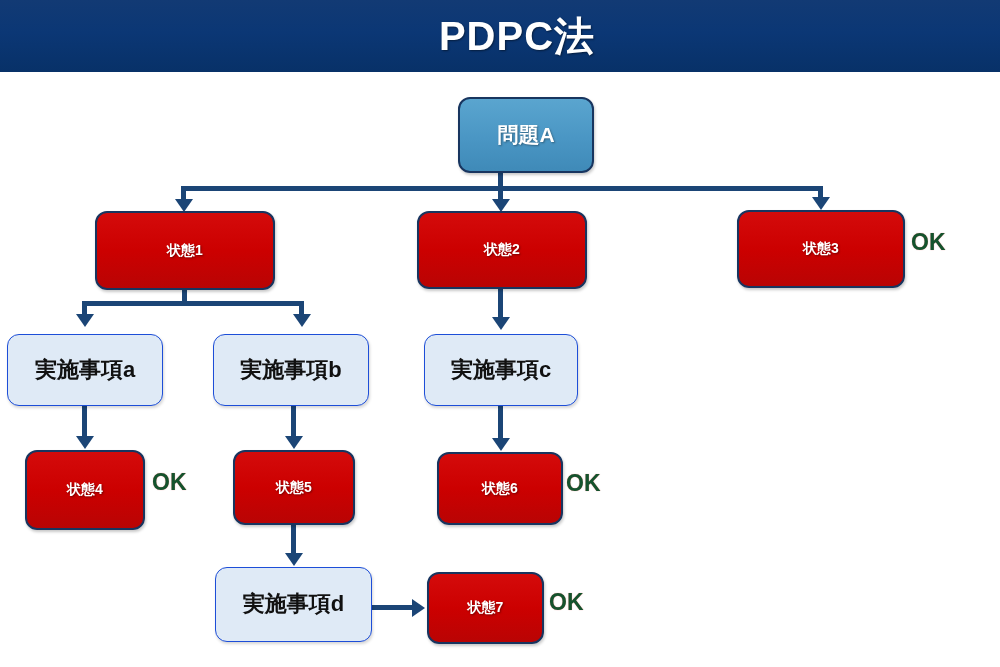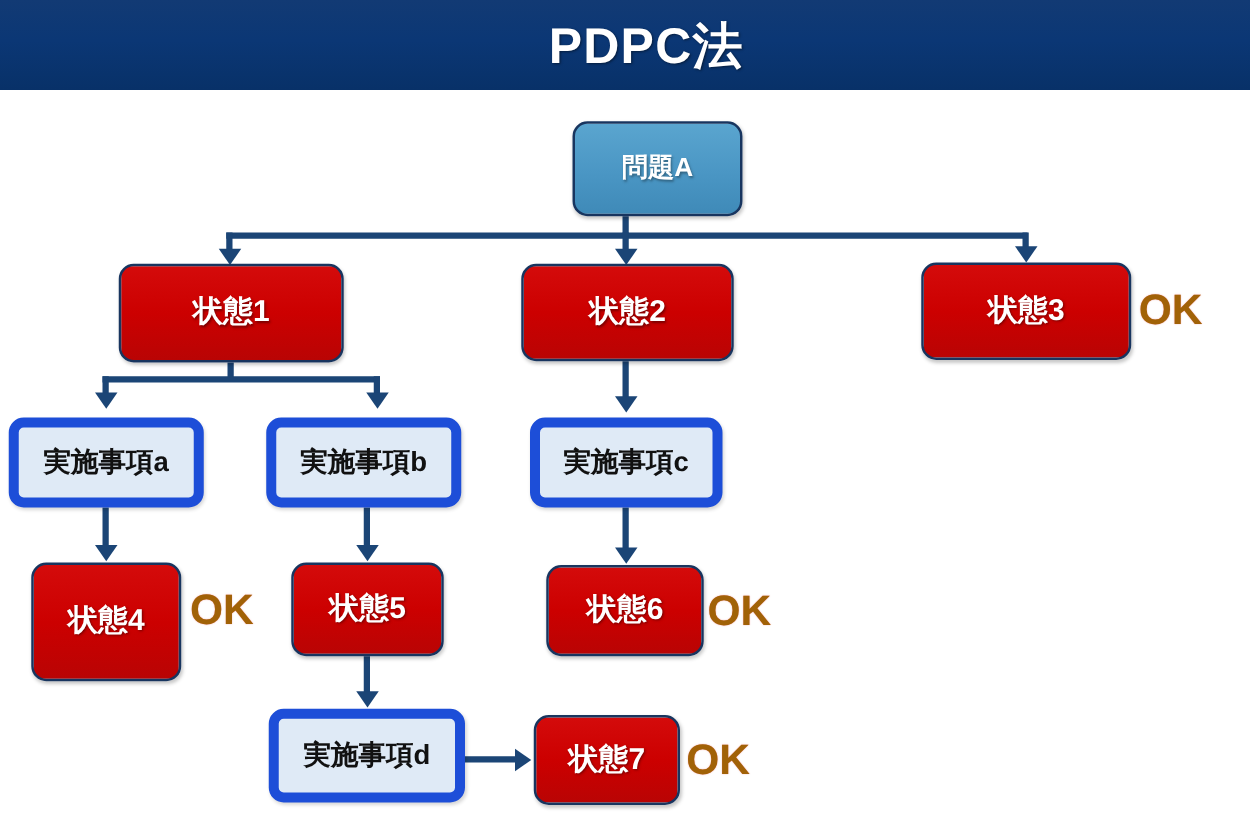--- a/index.html
+++ b/index.html
@@ -56,38 +56,38 @@
     border: 2px solid #18355f;
     color: #ffffff;
     font-size: 21px;
     text-shadow: 1px 1px 2px rgba(0,0,0,0.35);
     box-shadow: 1px 2px 3px rgba(0,0,0,0.22);
   }
   .node-state {
     background: linear-gradient(180deg, #d40b0b 0%, #cc0000 50%, #b90404 100%);
     border: 2px solid #18355f;
     color: #ffffff;
-    font-size: 24px;
+    font-size: 14px;
     text-shadow: 1px 1px 2px rgba(0,0,0,0.4);
     box-shadow: 1px 2px 3px rgba(0,0,0,0.22);
     text-align: center;
   }
   .node-action {
     background: #dfeaf6;
-    border: 8px solid #1d4ed8;
+    border: 1px solid #1d4ed8;
     color: #111111;
     font-size: 22px;
     box-shadow: 1px 2px 3px rgba(0,0,0,0.16);
   }
   
   .ok-label {
     position: absolute;
-    color: #a16207;
+    color: #14532d;
     font-weight: bold;
-    font-size: 34px;
+    font-size: 23px;
     line-height: 1;
     white-space: nowrap;
     text-shadow: 0 0 1px rgba(232,19,19,0.5);
   }
   
   .conn {
     position: absolute;
     background: #1b4576;
   }
   .conn-v { width: 5px; }
@@ -181,21 +181,21 @@
   </div>
 
   <div class="node node-action" style="left:213px; top:334px; width:156px; height:72px;">
     <span>実施事項b</span>
   </div>
 
   <div class="node node-action" style="left:424px; top:334px; width:154px; height:72px;">
     <span>実施事項c</span>
   </div>
 
-  <div class="node node-state" style="left:25px; top:450px; width:120px; height:95px;">
+  <div class="node node-state" style="left:25px; top:450px; width:120px; height:80px;">
     <span>状態4</span>
   </div>
   <div class="ok-label" style="left:152px; top:471px;">OK</div>
 
   <div class="node node-state" style="left:233px; top:450px; width:122px; height:75px;">
     <span>状態5</span>
   </div>
 
   <div class="node node-state" style="left:437px; top:452px; width:126px; height:73px;">
     <span>状態6</span>

